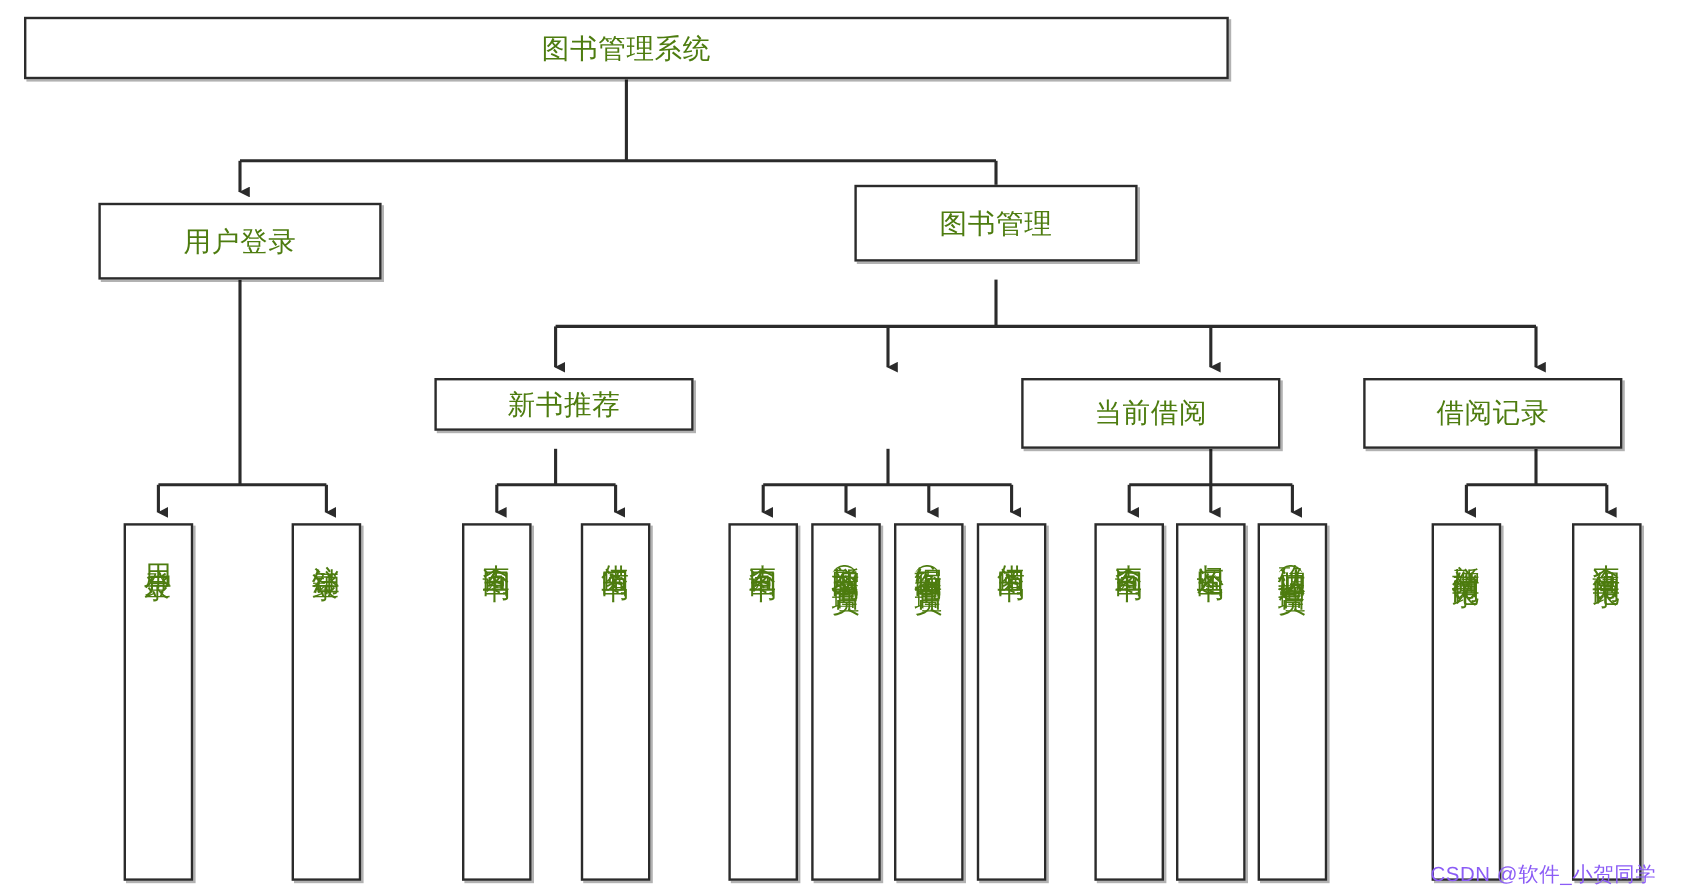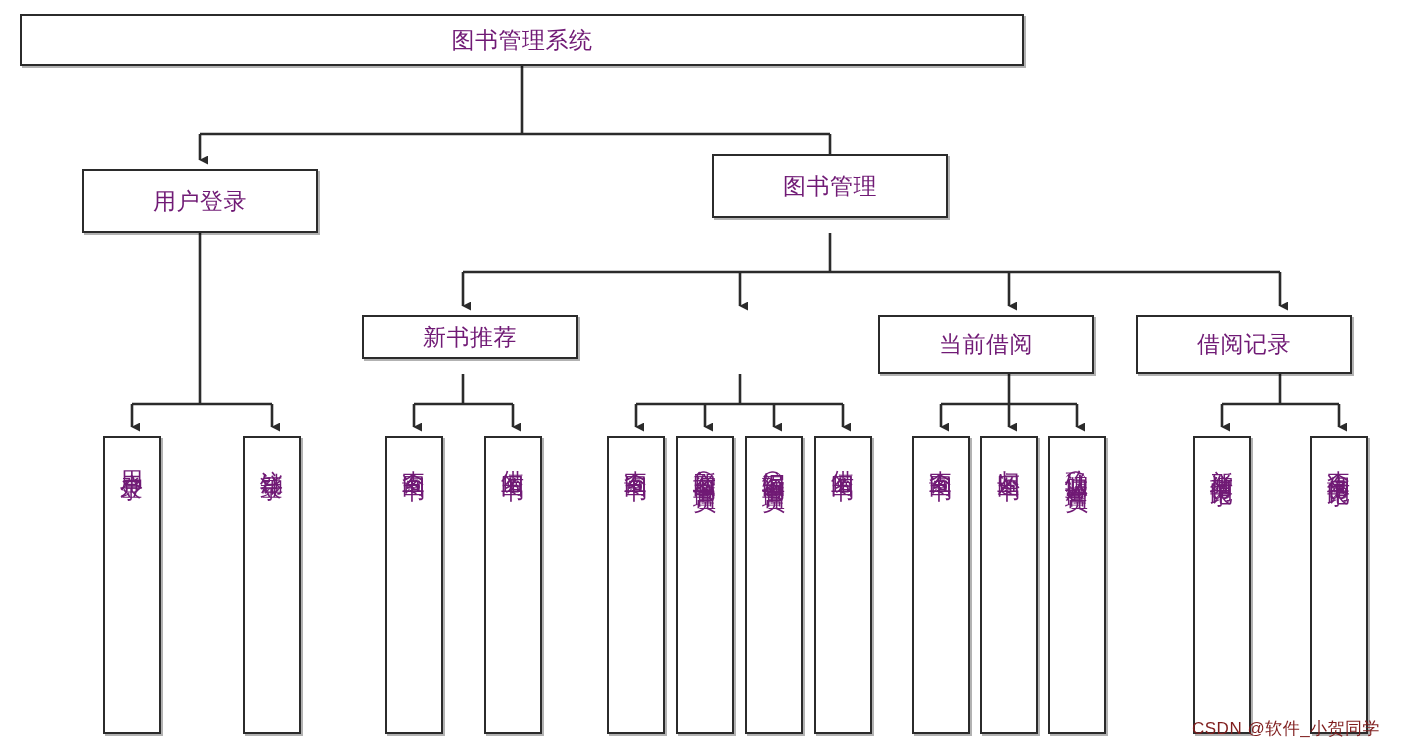--- a/index.html
+++ b/index.html
@@ -26,21 +26,21 @@
     pointer-events: none;
   }
   .node {
     position: absolute;
     box-sizing: border-box;
     border: 2px solid #2b2b2b;
     background: #ffffff;
     display: flex;
     align-items: center;
     justify-content: center;
-    color: #701a75;
+    color: #4d7c0f;
     box-shadow: 2px 2px 0 rgba(0,0,0,0.30);
   }
   .node .label {
     display: block;
     line-height: 1.05;
     letter-spacing: 0.5px;
     white-space: nowrap;
   }
   .node.horiz .label {
     font-size: 23px;
@@ -54,21 +54,21 @@
   }
   .node.vert .label {
     writing-mode: vertical-rl;
     text-orientation: upright;
     font-size: 23px;
     letter-spacing: 3px;
   }
   .watermark {
     position: absolute;
     font-size: 17px;
-    color: #7f1d1d;
+    color: #8b5cf6;
     white-space: nowrap;
     letter-spacing: 0.5px;
   }
 </style>
 </head>
 <body>
 
 <div id="diagram-root">
 
   <svg class="connectors" viewBox="0 0 1405 747" xmlns="http://www.w3.org/2000/svg">
@@ -132,21 +132,21 @@
 
   <div class="node horiz" style="left:712px; top:154px; width:236px; height:64px;">
     <span class="label">图书管理</span>
   </div>
 
   <div class="node horiz" style="left:362px; top:315px; width:216px; height:44px;">
     <span class="label">新书推荐</span>
   </div>
 
 
-  <div class="node horiz" style="left:878px; top:315px; width:216px; height:59px;">
+  <div class="node horiz" style="left:851px; top:315px; width:216px; height:59px;">
     <span class="label">当前借阅</span>
   </div>
 
   <div class="node horiz" style="left:1136px; top:315px; width:216px; height:59px;">
     <span class="label">借阅记录</span>
   </div>
 
   <div class="node vert" style="left:103px; top:436px; width:58px; height:298px;">
     <span class="label">用户登录</span>
   </div>

